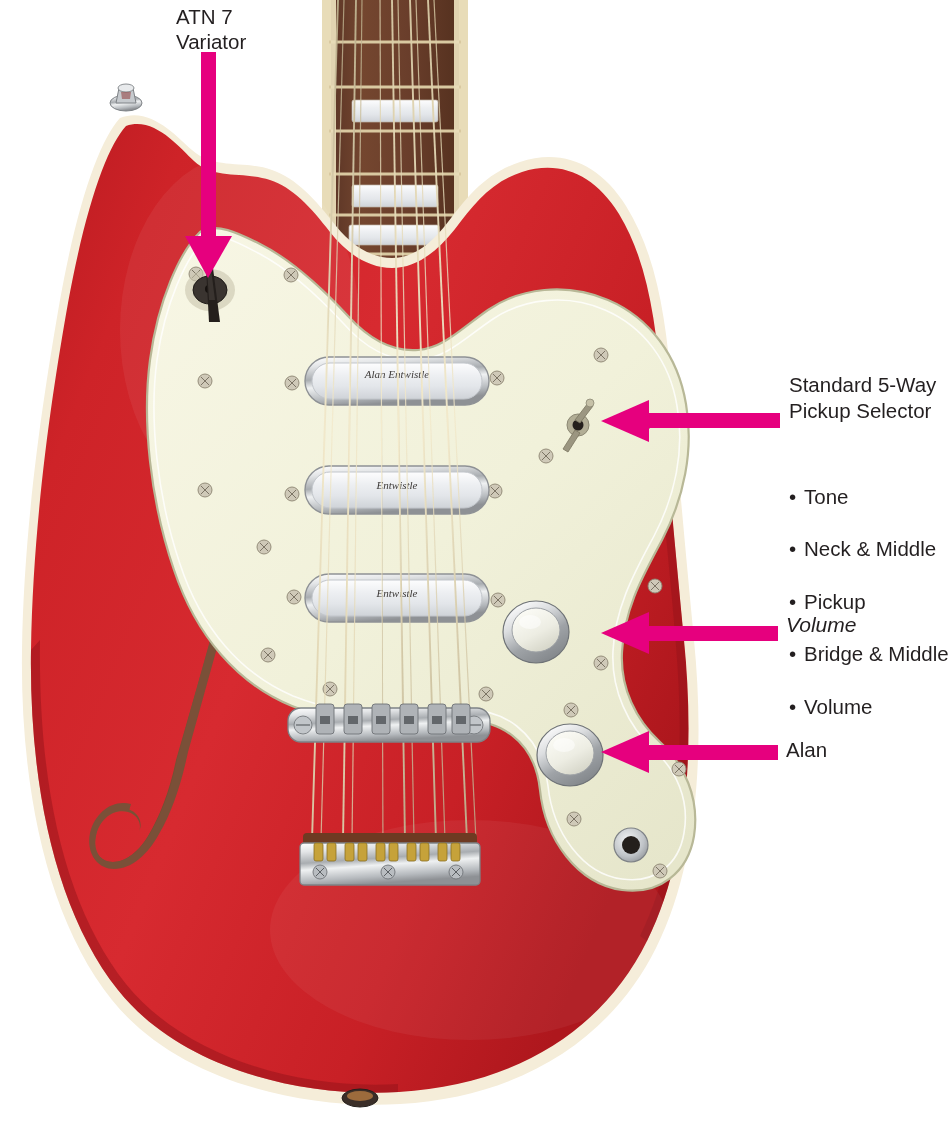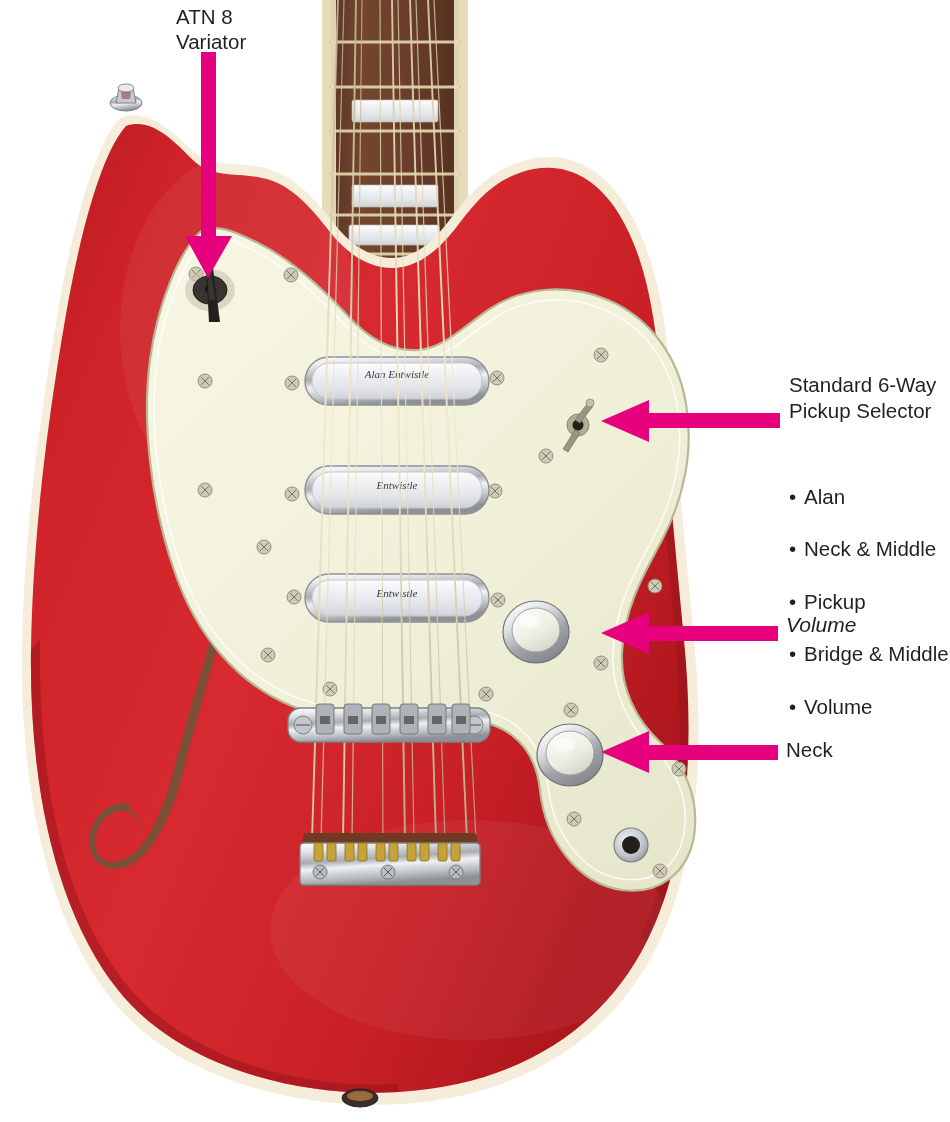--- a/index.html
+++ b/index.html
@@ -505,31 +505,31 @@
       <rect x="634" y="626" width="144" height="15" fill="#E6007E"></rect>
       <path d="M649,612 L649,654 L601,633 Z" fill="#E6007E"></path>
     </g>
 
     <g>
       <rect x="634" y="745" width="144" height="15" fill="#E6007E"></rect>
       <path d="M649,731 L649,773 L601,752 Z" fill="#E6007E"></path>
     </g>
   </svg>
 
-  <div class="callout" id="callout-atn">ATN 8
+  <div class="callout" id="callout-atn">ATN 7
 Variator</div>
 
   <div class="callout" id="callout-selector">
-    <span class="sel-title">Standard 6-Way
+    <span class="sel-title">Standard 5-Way
 Pickup Selector</span>
     <ul>
-      <li><span class="dot">•</span><span>Alan</span></li>
+      <li><span class="dot">•</span><span>Tone</span></li>
       <li><span class="dot">•</span><span>Neck &amp; Middle</span></li>
       <li><span class="dot">•</span><span>Pickup</span></li>
       <li><span class="dot">•</span><span>Bridge &amp; Middle</span></li>
       <li><span class="dot">•</span><span>Volume</span></li>
     </ul>
   </div>
 
   <div class="callout" id="callout-volume">Volume</div>
-  <div class="callout" id="callout-tone">Neck</div>
+  <div class="callout" id="callout-tone">Alan</div>
 
 </div>
 
 </body></html>

